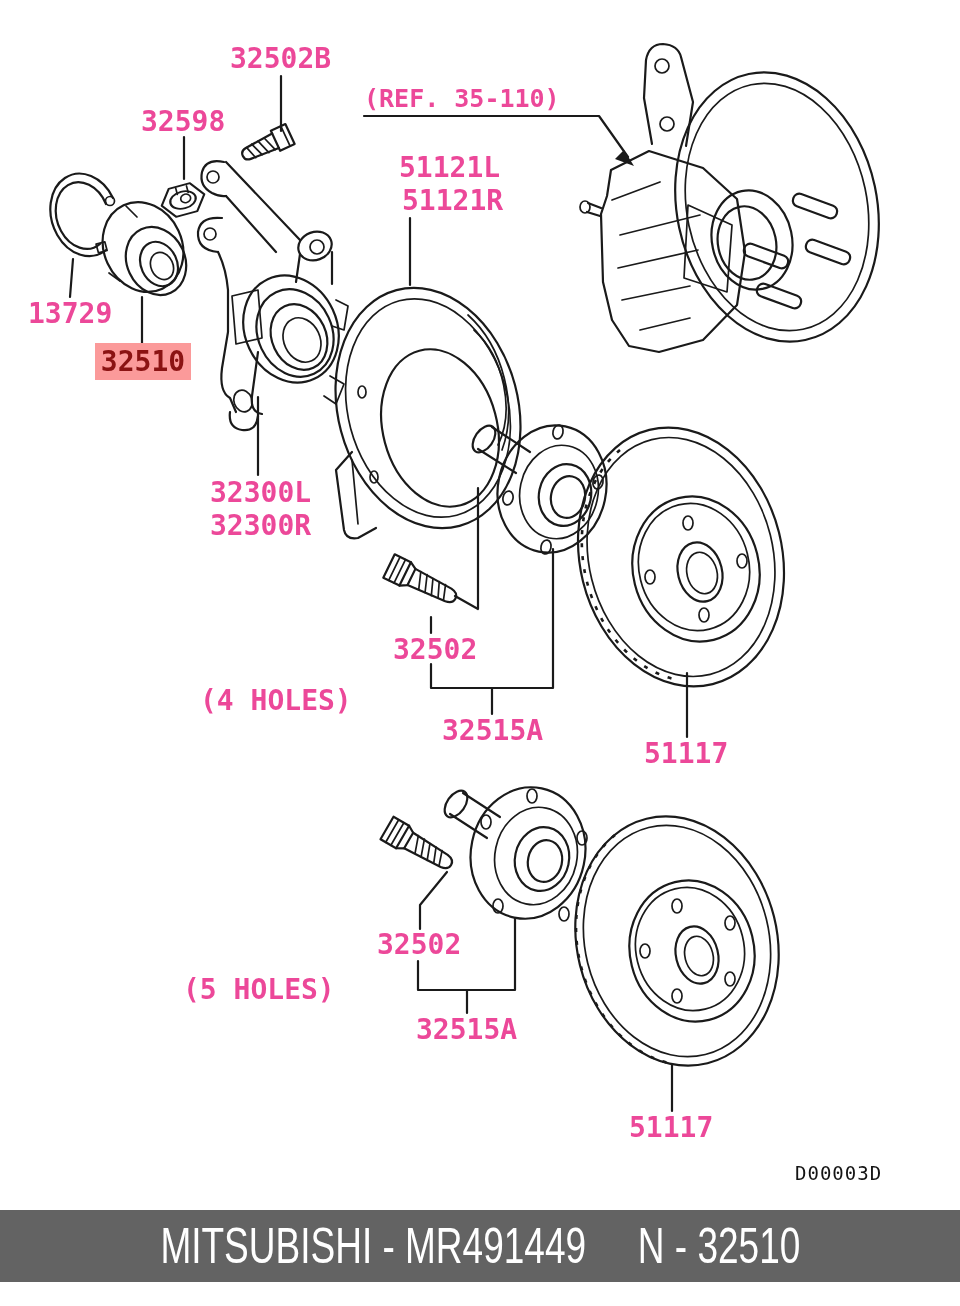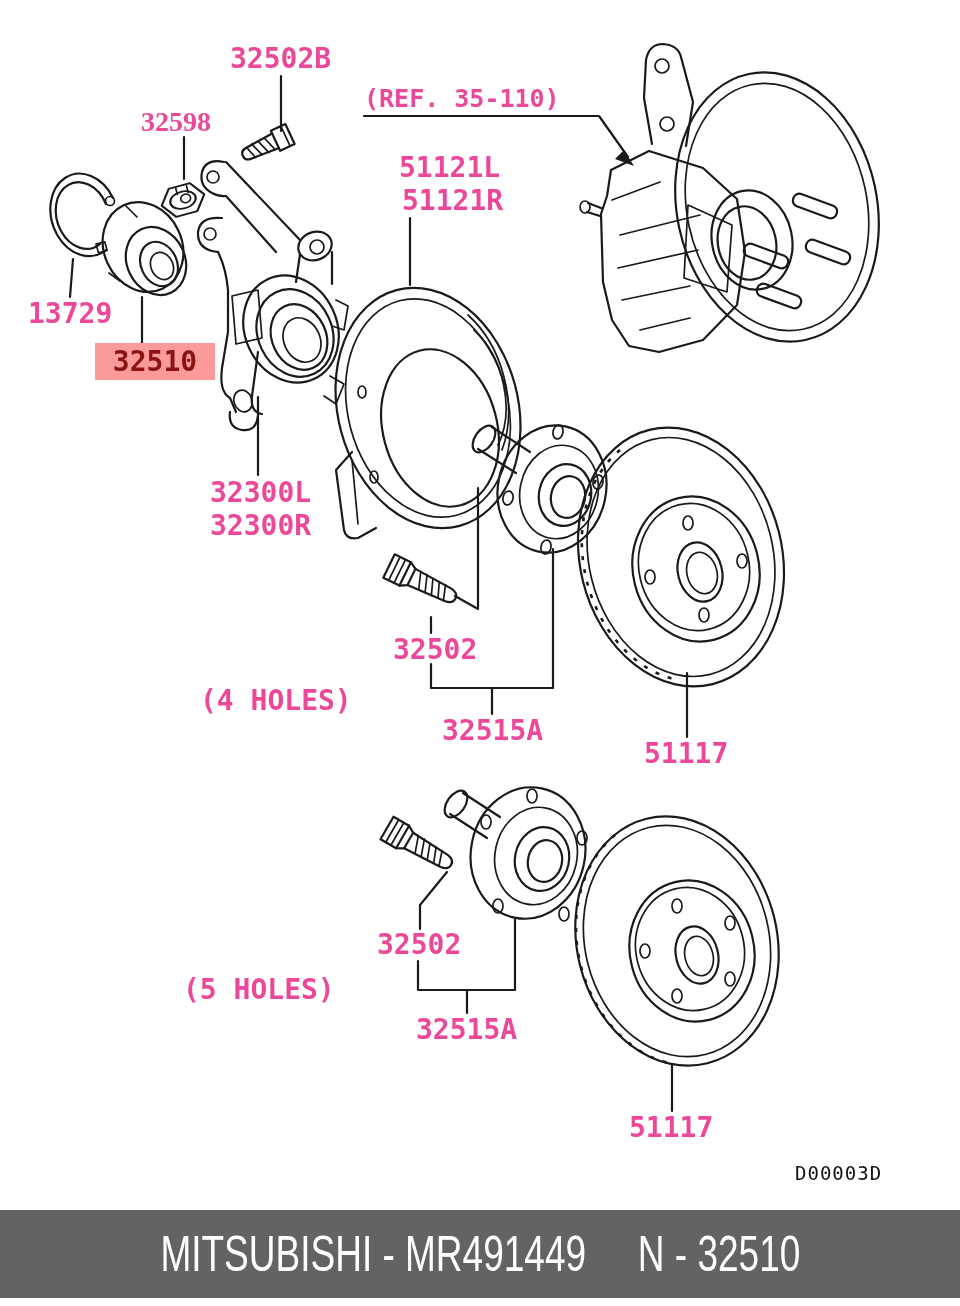--- a/index.html
+++ b/index.html
@@ -15,27 +15,27 @@
   .plabel{
     position:absolute;font-weight:bold;font-size:28px;line-height:1;
     color:#ec4899;white-space:pre;letter-spacing:0;
   }
   .plabel.sm{font-size:25px;text-align:right;}
   .code{
     position:absolute;font-weight:normal;font-size:19px;line-height:1;
     letter-spacing:1px;color:#141414;white-space:pre;
   }
   .hl-box{
-    position:absolute;left:95px;top:343px;width:120px;height:37px;
+    position:absolute;left:95px;top:343px;width:96px;height:37px;
     background:var(--hl-bg,#fb9a9a);
     display:flex;align-items:center;justify-content:center;
   }
   .hl-box span{font-weight:bold;font-size:28px;color:var(--hl-fg,#8b1313);line-height:1;}
   .footer{
-    position:absolute;left:0;top:1210px;width:960px;height:88px;
+    position:absolute;left:0;top:1210px;width:960px;height:72px;
     background:var(--footer-bg,#636363);
     display:flex;align-items:center;justify-content:center;
   }
   .footer-line{
     display:flex;gap:70px;transform:scaleX(0.74);
     color:#ffffff;font-family:"Liberation Sans",sans-serif;
     font-size:50px;font-weight:400;white-space:nowrap;line-height:1;
   }
 </style>
 </head>
@@ -215,21 +215,21 @@
     <path d="M431,617 L431,633"></path>
     <path d="M431,664 L431,688 L553,688 L553,549 M492,688 L492,714"></path>
     <path d="M687,673 L687,737"></path>
     <path d="M447,872 L420,905 L420,929"></path>
     <path d="M418,961 L418,990 L515,990 L515,918 M467,990 L467,1013"></path>
     <path d="M672,1064 L672,1111"></path>
   </g>
 </svg>
 
 <div class="plabel" style="left:230px;top:45px;">32502B</div>
-<div class="plabel" style="left:141px;top:108px;font-family:Liberation Serif, serif;">32598</div>
+<div class="plabel" style="left:141px;top:108px;">32598</div>
 <div class="plabel" style="left:28px;top:300px;">13729</div>
 
 <div class="hl-box">
   <span>32510</span>
 </div>
 
 <div class="plabel sm" style="left:364px;top:86px;">(REF. 35-110)</div>
 
 <div class="plabel" style="left:359px;top:154px;margin-left:40px;">51121L</div>
 <div class="plabel" style="left:359px;top:187px;margin-left:43px;">51121R</div>

